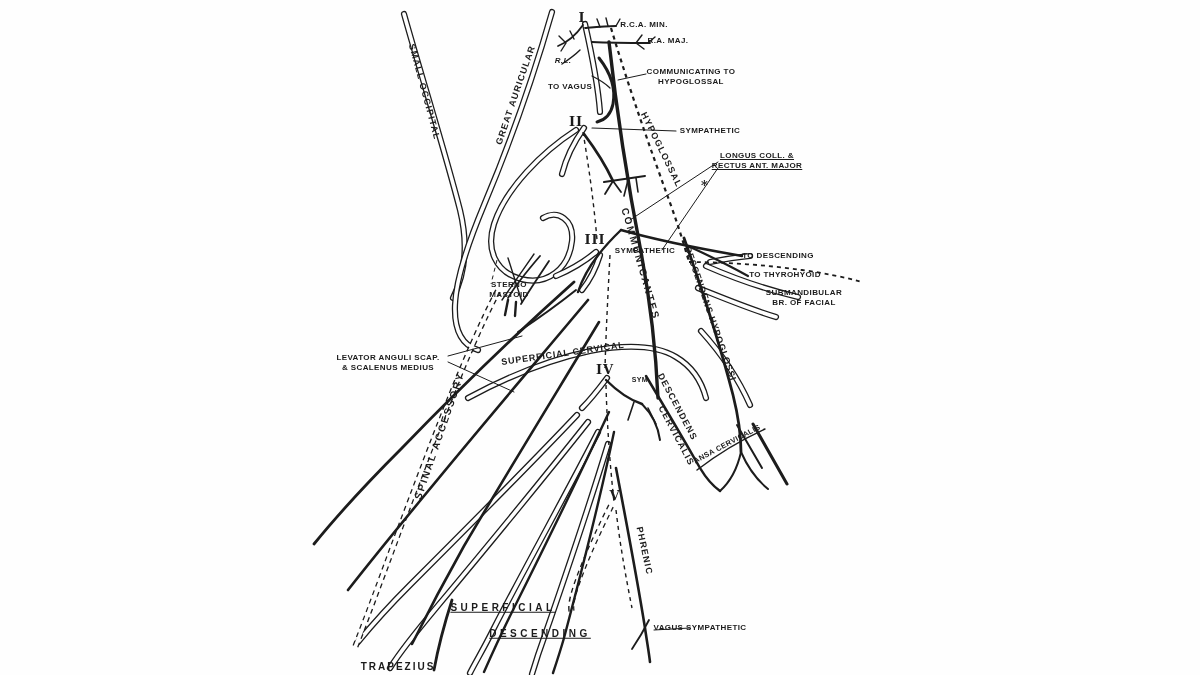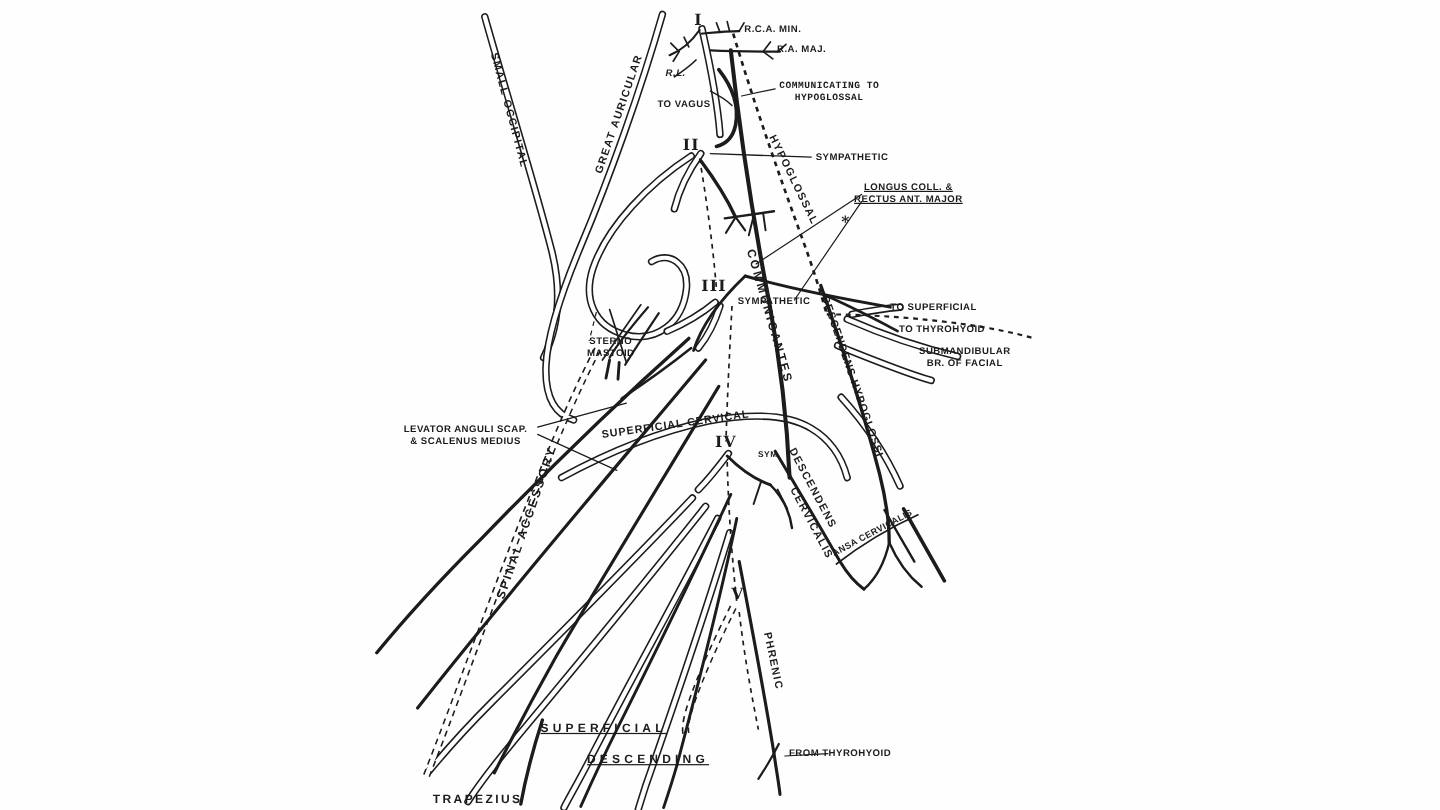--- a/index.html
+++ b/index.html
@@ -149,40 +149,40 @@
 
   <div>
     <div class="lbl s9" style="left:424px;top:92px;transform:translate(-50%,-50%) rotate(75deg);">SMALL OCCIPITAL</div>
     <div class="lbl s9" style="left:516px;top:95px;transform:translate(-50%,-50%) rotate(-71deg);">GREAT AURICULAR</div>
 
     <div class="lbl num" style="left:582px;top:18px;">I</div>
     <div class="lbl" style="left:629px;top:25px;margin-left:15px;">R.C.A. MIN.</div>
     <div class="lbl" style="left:668px;top:41px;">R.A. MAJ.</div>
     <div class="lbl" style="left:563px;top:61px;font-style:italic;">R.L.</div>
     <div class="lbl" style="left:570px;top:76px;margin-top:11px;">TO VAGUS</div>
-    <div class="lbl" style="left:691px;top:77px;font-family:Liberation Mono, monospace;">
+    <div class="lbl" style="left:691px;top:77px;">
       <div>COMMUNICATING TO</div>
       <div>HYPOGLOSSAL</div>
     </div>
 
     <div class="lbl num" style="left:576px;top:122px;">II</div>
     <div class="lbl s9" style="left:661px;top:150px;transform:translate(-50%,-50%) rotate(64deg);">HYPOGLOSSAL</div>
     <div class="lbl" style="left:710px;top:131px;">SYMPATHETIC</div>
     <div class="lbl" style="left:757px;top:161px;text-decoration:underline;">
       <div>LONGUS COLL. &amp;</div>
       <div>RECTUS ANT. MAJOR</div>
     </div>
     <div class="lbl num" style="left:705px;top:186px;">*</div>
 
     <div class="lbl num" style="left:595px;top:240px;">III</div>
     <div class="lbl" style="left:645px;top:251px;">SYMPATHETIC</div>
     <div class="lbl s10" style="left:640px;top:264px;transform:translate(-50%,-50%) rotate(74deg);">COMMUNICANTES</div>
     <div class="lbl s9" style="left:710px;top:314px;transform:translate(-50%,-50%) rotate(71deg);letter-spacing:0.8px;">DESCENDENS HYPOGLOSSI</div>
 
-    <div class="lbl" style="left:778px;top:256px;">TO SUPERFICIAL</div>
+    <div class="lbl" style="left:778px;top:256px;">TO DESCENDING</div>
     <div class="lbl" style="left:785px;top:275px;">TO THYROHYOID</div>
     <div class="lbl" style="left:804px;top:298px;">
       <div>SUBMANDIBULAR</div>
       <div>BR. OF FACIAL</div>
     </div>
 
     <div class="lbl" style="left:509px;top:290px;">
       <div>STERNO</div>
       <div>MASTOID</div>
     </div>
@@ -198,17 +198,17 @@
     <div class="lbl" style="left:641px;top:380px;font-size:7px;">SYM.</div>
     <div class="lbl s9" style="left:677px;top:407px;transform:translate(-50%,-50%) rotate(62deg);">DESCENDENS</div>
     <div class="lbl s9" style="left:676px;top:436px;transform:translate(-50%,-50%) rotate(62deg);">CERVICALIS</div>
     <div class="lbl" style="left:727px;top:444px;font-size:7.5px;transform:translate(-50%,-50%) rotate(-28deg);">ANSA CERVICALIS</div>
 
     <div class="lbl num" style="left:615px;top:496px;">V</div>
     <div class="lbl s9" style="left:644px;top:551px;transform:translate(-50%,-50%) rotate(78deg);">PHRENIC</div>
 
     <div class="lbl wide" style="left:503px;top:608px;">SUPERFICIAL</div>
     <div class="lbl wide" style="left:504px;top:634px;margin-left:36px;">DESCENDING</div>
-    <div class="lbl" style="left:700px;top:628px;">FROM THYROHYOID</div>
+    <div class="lbl" style="left:700px;top:628px;">VAGUS SYMPATHETIC</div>
     <div class="lbl s10" style="left:398px;top:667px;">TRAPEZIUS</div>
   </div>
 
 </div>
 
 </body></html>

